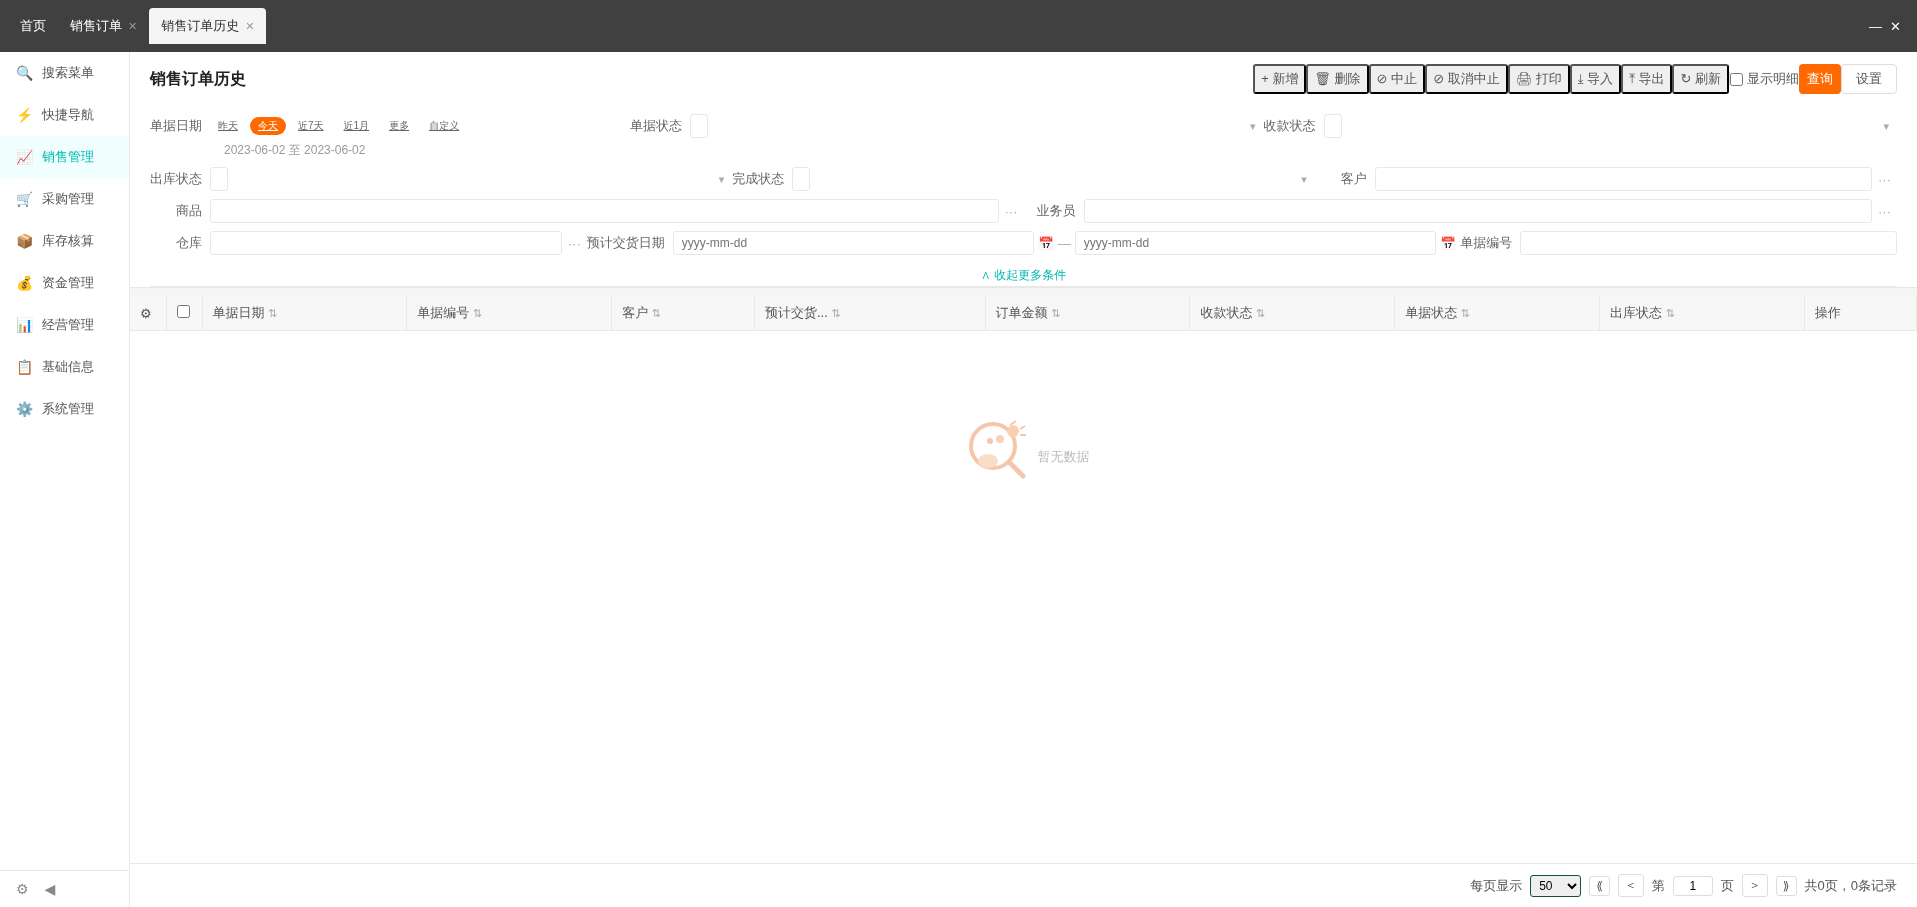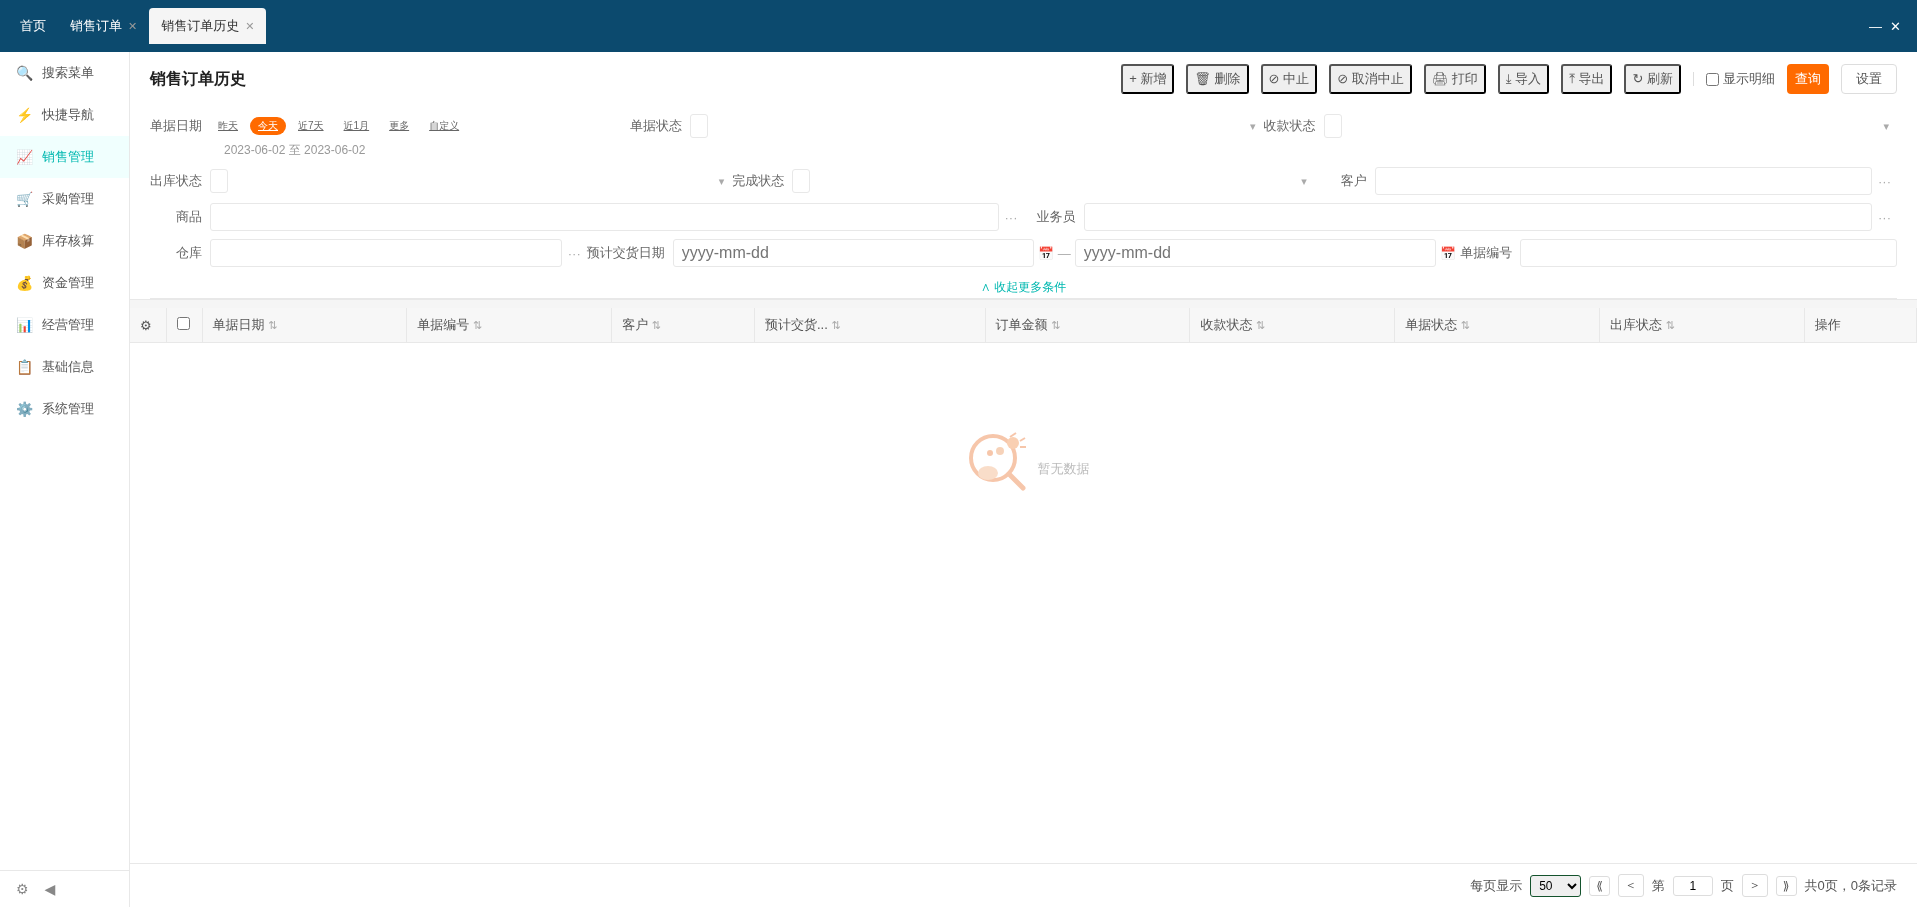--- a/index.html
+++ b/index.html
@@ -1,20 +1,20 @@
 <!DOCTYPE html>
 <html><head>
   <meta charset="utf-8">
   <style>
     * { box-sizing: border-box; margin: 0; padding: 0; }
     body { font-family: 'Microsoft YaHei', Arial, sans-serif; font-size: 13px; background: #f5f5f5; color: #333; display: flex; flex-direction: column; height: 100vh; overflow: hidden; }
 
     
     .top-bar {
-      background: #0c4a6e;
+      background: #404040;
       height: 52px;
       display: flex;
       align-items: center;
       padding: 17px 8px;
       gap: 0;
       flex-shrink: 0;
     }
     .tab-item {
       display: flex;
       align-items: center;
@@ -100,21 +100,20 @@
       margin-bottom: 10px;
     }
     .page-title {
       font-size: 16px;
       font-weight: bold;
       color: #222;
     }
     .toolbar {
       display: flex;
       align-items: center;
-      gap: 12px;
     }
     .toolbar-btn {
       display: flex;
       align-items: center;
       gap: 4px;
       font-size: 13px;
       color: #555;
       cursor: pointer;
       padding: 4px 6px;
       border-radius: 3px;
@@ -164,21 +163,21 @@
       white-space: nowrap;
       min-width: 60px;
       text-align: right;
       padding-right: 8px;
     }
     .filter-input {
       flex: 1;
       border: 1px solid #e8e8e8;
       border-radius: 3px;
       padding: 4px 8px;
-      font-size: 16px;
+      font-size: 12px;
       color: #ef4444;
       outline: none;
       background: #fff;
     }
     .filter-select {
       flex: 1;
       border: 1px solid #e8e8e8;
       border-radius: 3px;
       padding: 4px 8px;
       font-size: 12px;

